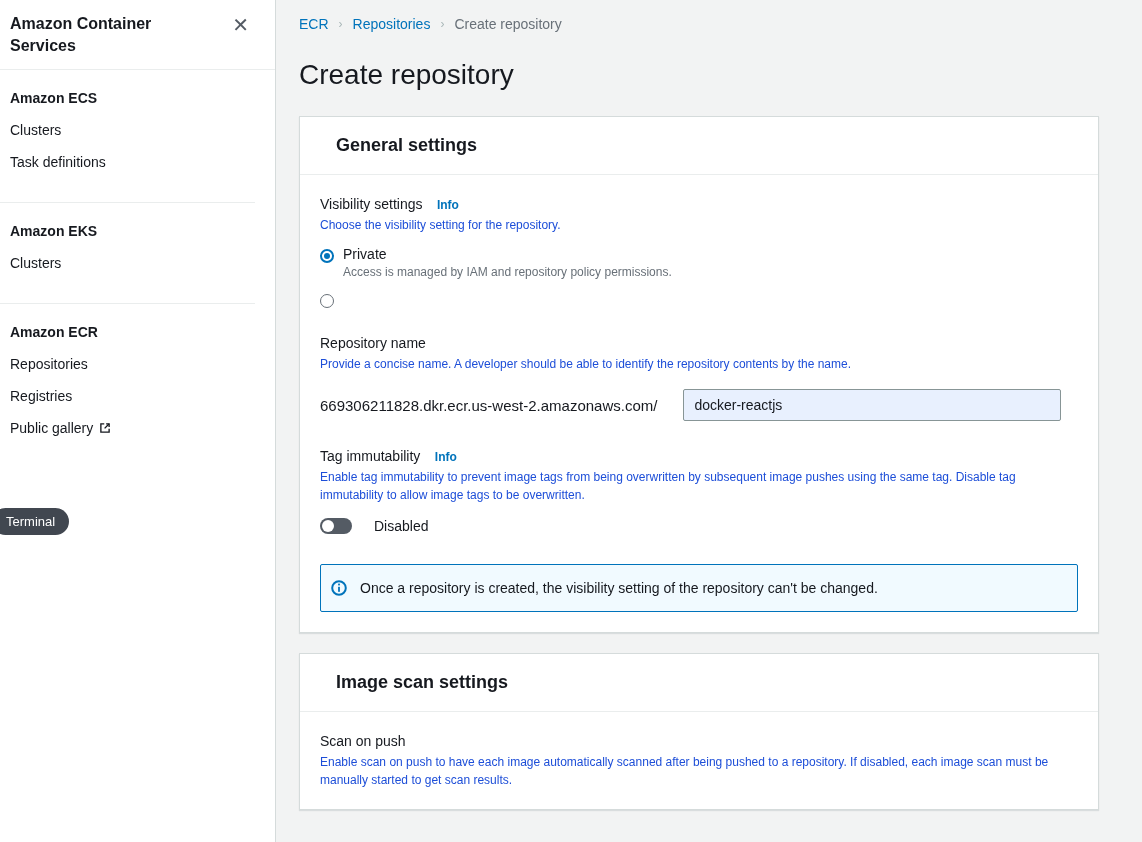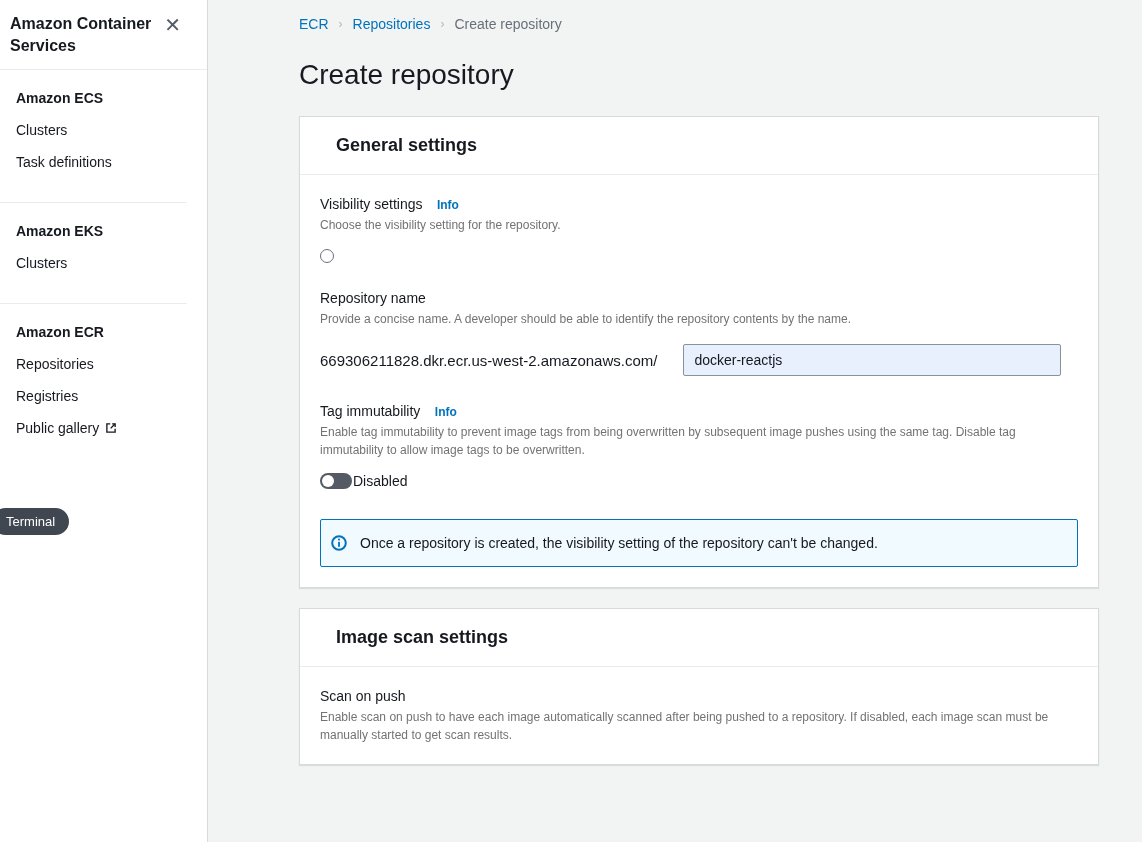--- a/index.html
+++ b/index.html
@@ -6,32 +6,32 @@
   html, body { margin:0; padding:0; }
   body {
     width:1142px; height:842px; overflow:hidden;
     font-family:"Liberation Sans", sans-serif;
     background:#f2f3f3; color:#16191f;
   }
   a { text-decoration:none; cursor:pointer; }
 
   
   .sidebar {
-    position:fixed; left:0; top:0; width:208px; height:842px;
+    position:fixed; left:0; top:0; width:276px; height:842px;
     background:#ffffff; border-right:1px solid #d5dbdb;
   }
   .side-header {
     display:flex; justify-content:space-between; align-items:flex-start;
     padding:13px 22px 13px 10px;
   }
   .side-title { font-size:16px; font-weight:700; line-height:1.35; max-width:170px; margin:0; }
   .close-btn { font-size:20px; color:#545b64; line-height:1; cursor:pointer; padding:2px 4px; background:none; border:none; font-family:inherit; }
   .side-divider { border:none; border-top:1px solid #eaeded; margin:0; }
   .side-divider.inset { margin-right:20px; }
-  .side-section { padding:20px 10px 24px 16px; }
+  .side-section { padding:20px 10px 24px 10px; }
   .side-heading { margin:0 0 8px 0; font-size:14px; font-weight:700; color:#16191f; }
   .side-link { display:block; padding:8px 0; font-size:14px; color:#16191f; }
   .ext-icon { display:inline-block; margin-left:6px; vertical-align:-1px; }
   .terminal-badge {
     position:absolute; left:-8px; top:508px;
     background:#414750; color:#ffffff; font-size:13px;
     padding:6px 14px 6px 14px; border-radius:14px; cursor:pointer;
   }
 
   
@@ -46,21 +46,21 @@
     background:#ffffff; border:1px solid #d5dbdb;
     box-shadow:0 1px 1px rgba(0,28,36,0.1);
     margin-bottom:20px;
   }
   .card-header { padding:18px 36px; border-bottom:1px solid #eaeded; }
   .card-header h2 { margin:0; font-size:18px; font-weight:700; color:#16191f; }
   .card-body { padding:20px; }
 
   .field-label { font-size:14px; color:#16191f; }
   .info-link { color:#0073bb; font-size:12px; font-weight:700; margin-left:10px; }
-  .field-desc { font-size:12px; color:#737373; margin-top:3px; line-height:1.5; }
+  .field-desc { font-size:12px; color:#1d4ed8; margin-top:3px; line-height:1.5; }
 
   .radio-group { margin-top:12px; }
   .radio-option { display:flex; align-items:flex-start; gap:9px; margin-bottom:12px; cursor:pointer; }
   .radio-circle {
     flex:none; width:14px; height:14px; border-radius:50%;
     border:1px solid #687078; background:#ffffff; margin-top:3px; position:relative;
   }
   .radio-circle.selected { border:2px solid #0073bb; }
   .radio-circle.selected::after {
     content:""; position:absolute; left:2px; top:2px; width:6px; height:6px;
@@ -73,21 +73,21 @@
   .repo-row { display:flex; align-items:center; gap:26px; margin-top:16px; }
   .repo-prefix { font-size:15px; color:#16191f; }
   .repo-input {
     width:378px; height:32px; padding:5px 10px;
     font-size:14px; color:#16191f; font-family:inherit;
     background:#e8f0fe; border:1px solid #879596; border-radius:2px; outline:none;
   }
   .constraint { font-size:12px; color:#687078; margin-top:10px; line-height:1.55; max-width:760px; }
 
   .tag-block { margin-top:26px; }
-  .toggle-row { display:flex; align-items:center; gap:1px; margin-top:14px; }
+  .toggle-row { display:flex; align-items:center; gap:22px; margin-top:14px; }
   .toggle {
     width:32px; height:16px; border-radius:8px; background:#545b64;
     position:relative; cursor:pointer; flex:none; border:none; padding:0;
   }
   .toggle::after {
     content:""; position:absolute; left:2px; top:2px;
     width:12px; height:12px; border-radius:50%; background:#ffffff;
   }
   .toggle-label { font-size:14px; color:#16191f; }
 
@@ -153,20 +153,27 @@
     </div>
     <div class="card-body">
 
       <div>
         <span class="field-label">Visibility settings</span>
         <a class="info-link">Info</a>
         <div class="field-desc">Choose the visibility setting for the repository.</div>
 
         <div class="radio-group">
           <div class="radio-option">
+            <span class="radio-circle selected"></span>
+            <div>
+              <div class="option-label">Private</div>
+              <div class="option-desc">Access is managed by IAM and repository policy permissions.</div>
+            </div>
+          </div>
+          <div class="radio-option">
             <span class="radio-circle"></span>
           </div>
         </div>
       </div>
 
       <div class="repo-block">
         <span class="field-label">Repository name</span>
         <div class="field-desc">Provide a concise name. A developer should be able to identify the repository contents by the name.</div>
         <div class="repo-row">
           <span class="repo-prefix">669306211828.dkr.ecr.us-west-2.amazonaws.com/</span>

